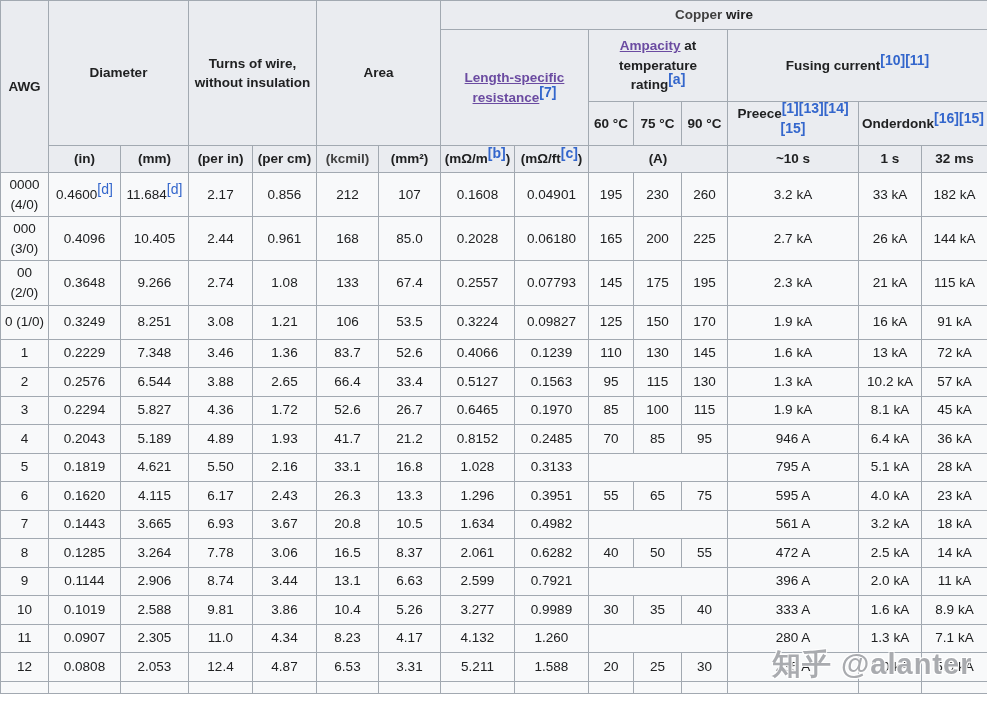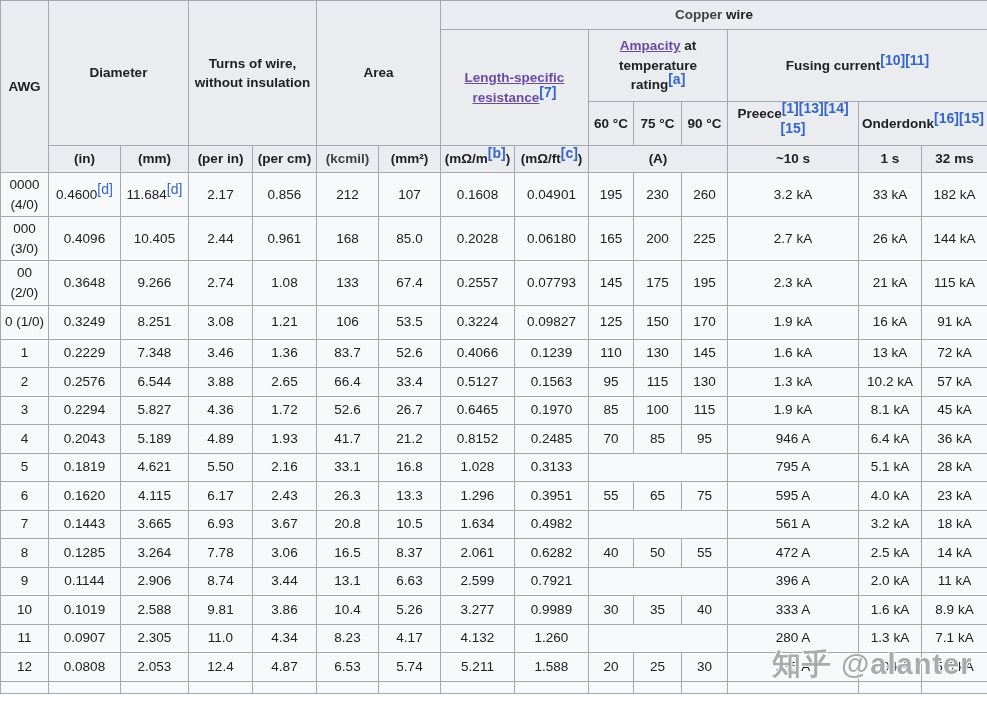--- a/index.html
+++ b/index.html
@@ -367,21 +367,21 @@
           <td>1.3 kA</td>
           <td>7.1 kA</td>
         </tr>
         <tr class="norm">
           <td>12</td>
           <td>0.0808</td>
           <td>2.053</td>
           <td>12.4</td>
           <td>4.87</td>
           <td>6.53</td>
-          <td>5.74</td>
+          <td>3.31</td>
           <td>5.211</td>
           <td>1.588</td>
           <td>20</td>
           <td>25</td>
           <td>30</td>
           <td>235 A</td>
           <td>1.0 kA</td>
           <td>5.6 kA</td>
         </tr>
         <tr class="spacer">

